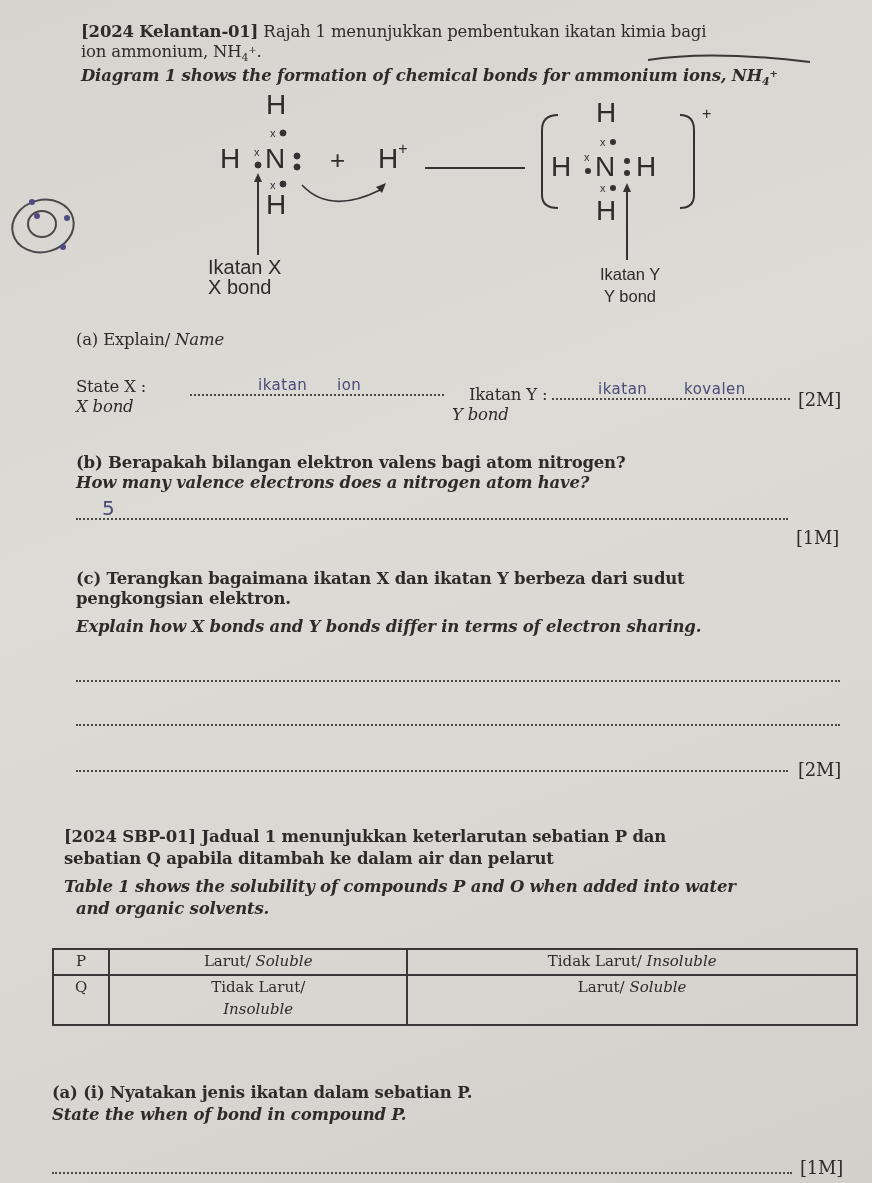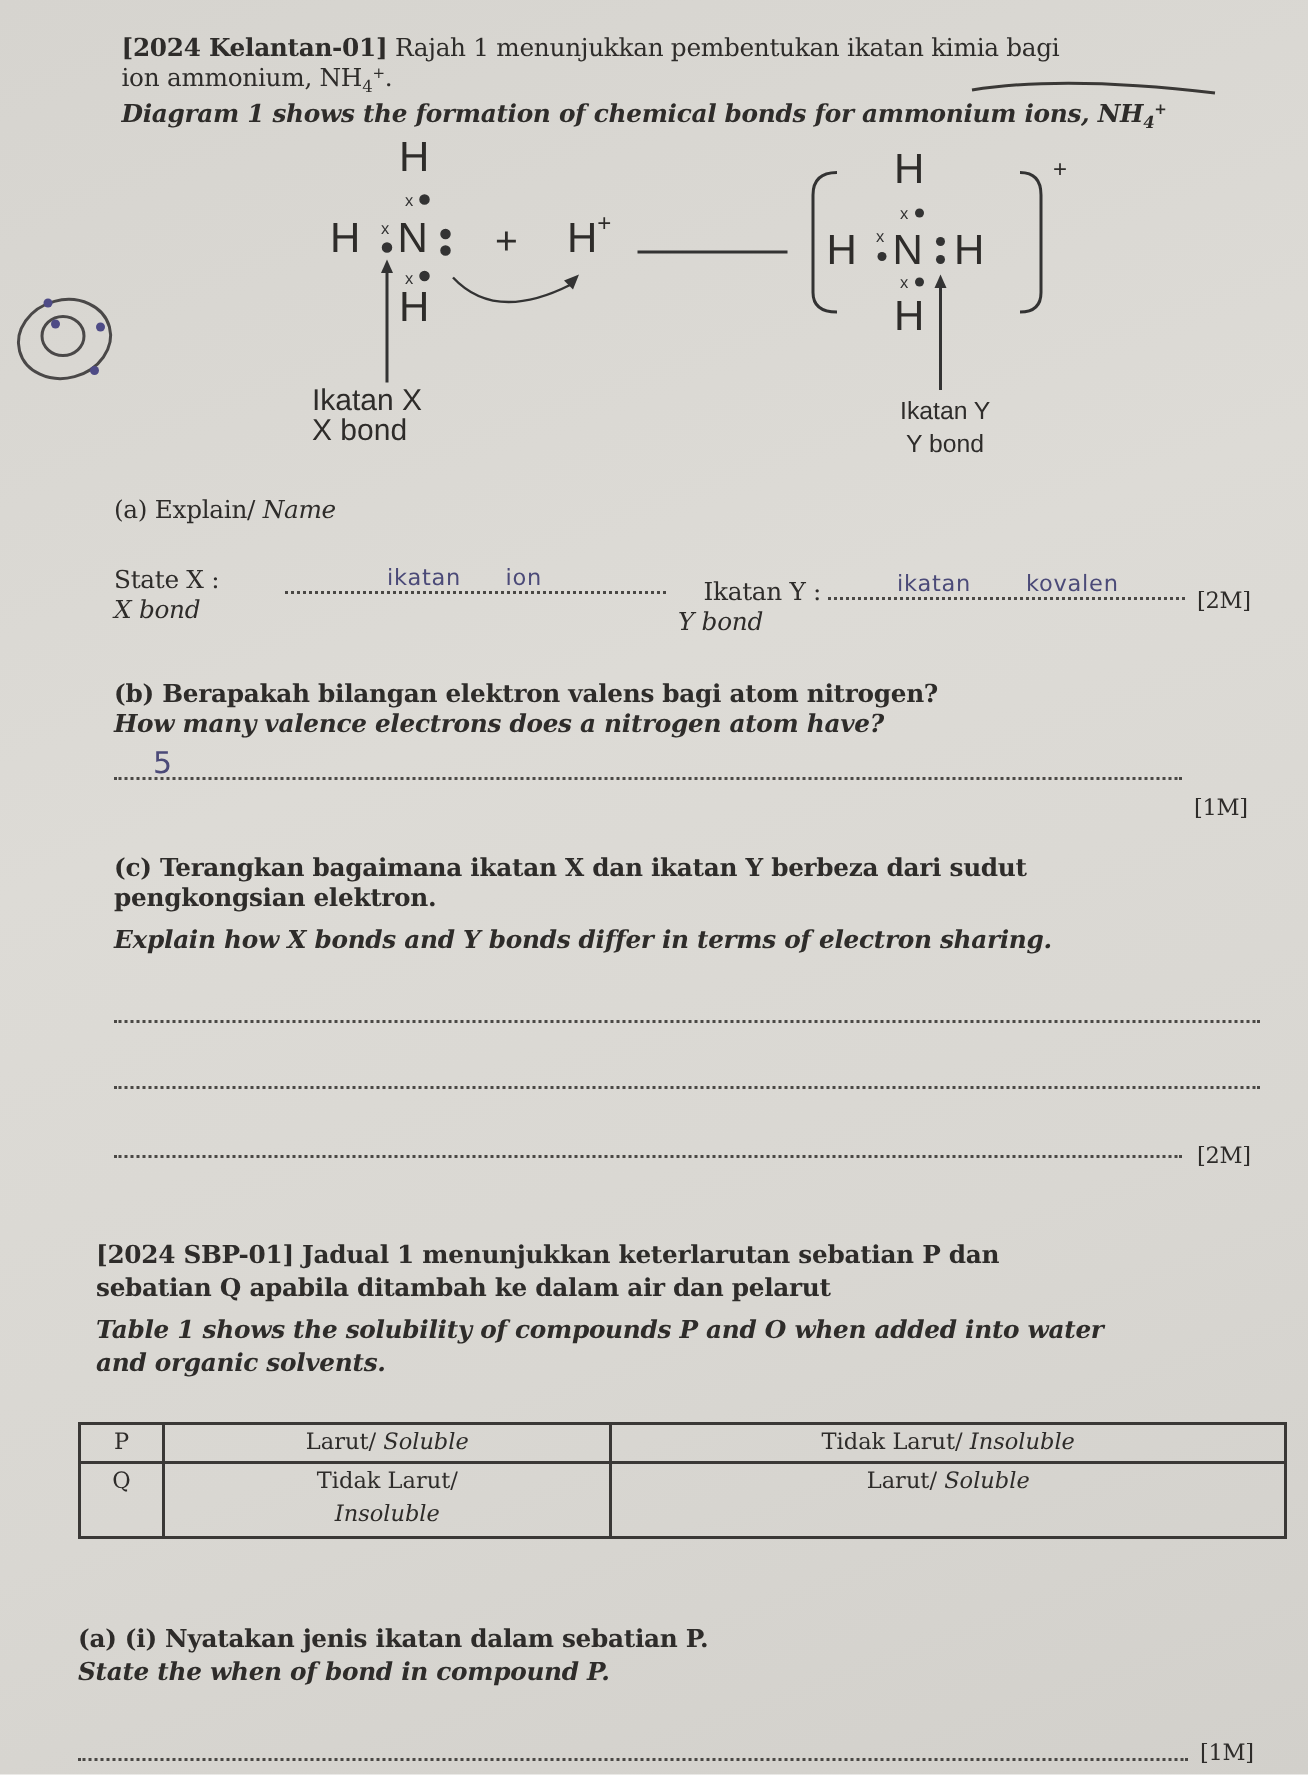--- a/index.html
+++ b/index.html
@@ -12,21 +12,21 @@
   }
   .abs { position: absolute; }
   .q-text { font-size: 16.5px; line-height: 20px; letter-spacing: -0.2px; }
   .bold { font-weight: bold; }
   .ital { font-style: italic; }
   .sans { font-family: "Liberation Sans", "DejaVu Sans", sans-serif; }
   .dots {
     border-bottom: 2px dotted #4a4845;
     height: 0;
   }
-  .mark { font-size: 15px; }
+  .mark { font-size: 18px; }
   .hand {
     font-family: "DejaVu Sans", sans-serif;
     color: #4b4a78;
     font-size: 15px;
     letter-spacing: 0.5px;
   }
   table.sol {
     border-collapse: collapse;
     font-family: "DejaVu Serif", serif;
     font-size: 15px;
@@ -178,21 +178,21 @@
 <div class="abs dots" style="left:76px; top:724px; width:764px;"></div>
 <div class="abs dots" style="left:76px; top:770px; width:712px;"></div>
 <div class="abs q-text mark" style="left:798px; top:760px;">[2M]</div>
 
 <div class="abs q-text" style="left:64px; top:827px; font-weight:600;">
   <span class="bold">[2024 SBP-01]</span>
   <span>Jadual 1 menunjukkan keterlarutan sebatian P dan</span>
 </div>
 <div class="abs q-text" style="left:64px; top:849px; font-weight:600;">sebatian Q apabila ditambah  ke dalam air dan pelarut</div>
 <div class="abs q-text ital" style="left:64px; top:877px; font-weight:600;">Table 1 shows the solubility of compounds P and O when added into water</div>
-<div class="abs q-text ital" style="left:64px; top:899px; font-weight:600;text-align:right;">and organic solvents.</div>
+<div class="abs q-text ital" style="left:76px; top:899px; font-weight:600;text-align:right;">and organic solvents.</div>
 
 <table class="sol abs" style="left:52px; top:948px; width:806px;">
   <tbody>
   <tr>
     <td>P</td>
     <td>
       <span>Larut/</span>
       <span class="ital">Soluble</span>
     </td>
     <td>

